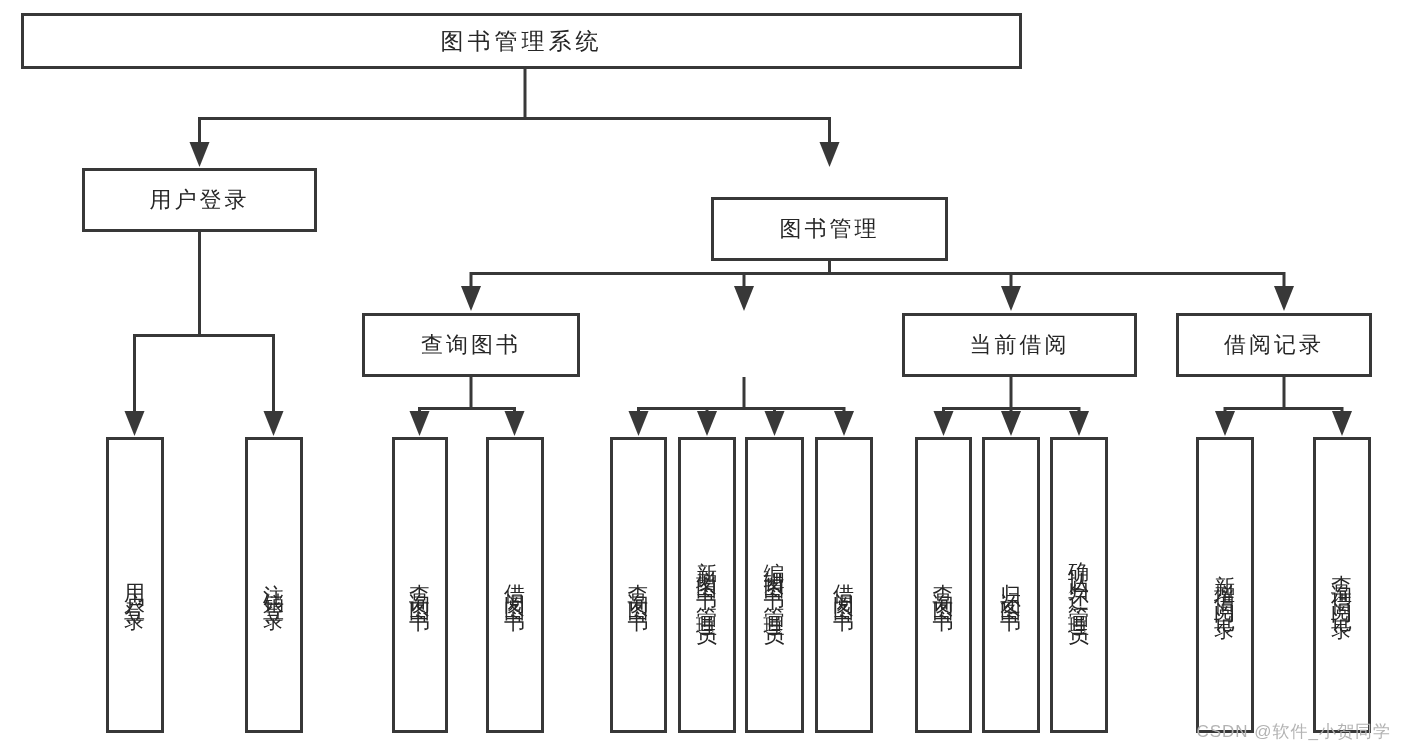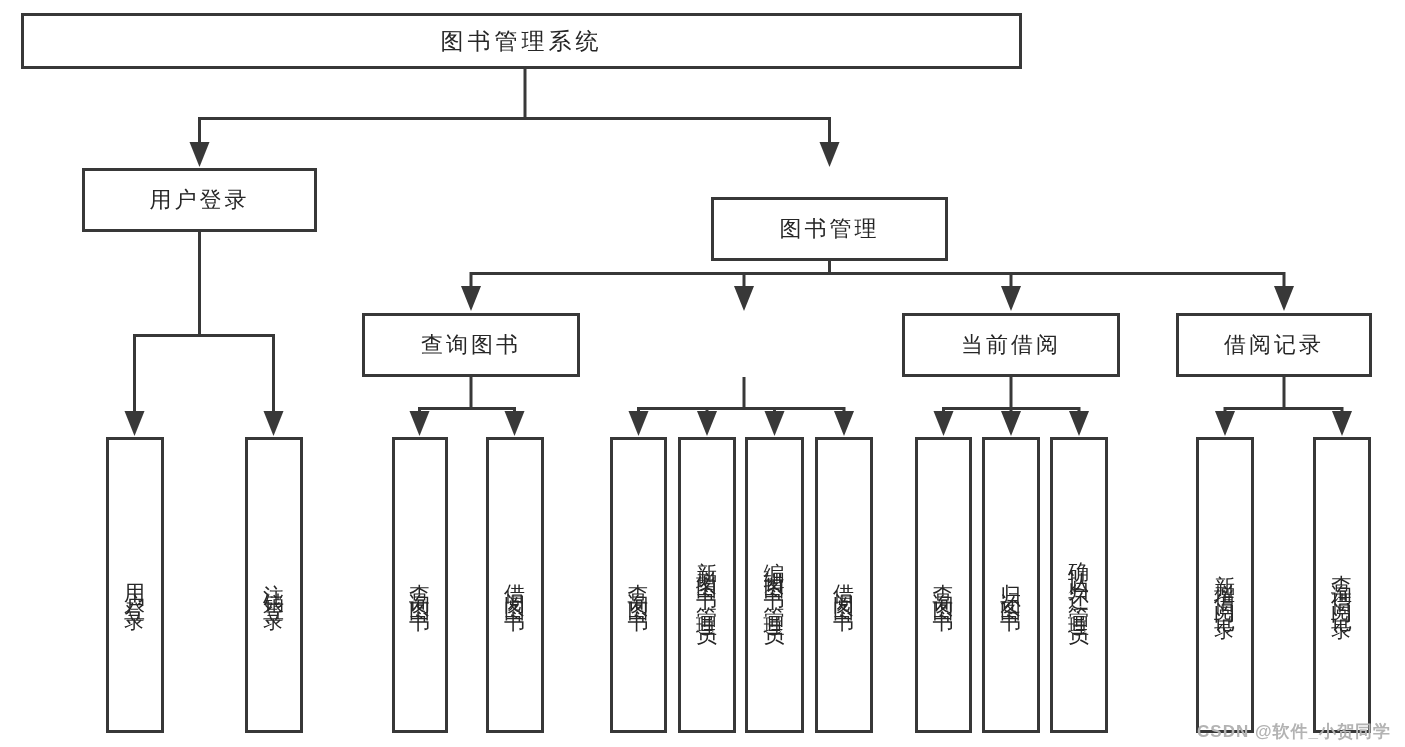--- a/index.html
+++ b/index.html
@@ -33,21 +33,20 @@
     line-height:1;
   }
   .watermark{
     position:absolute;
     right:14px;
     bottom:4px;
     font-size:17px;
     letter-spacing:1px;
     color:#b3b3b3;
     white-space:nowrap;
-    font-weight:bold;
   }
 </style>
 </head>
 <body>
 
 <div id="canvas">
 
   <svg id="connectors" viewBox="0 0 1405 747" xmlns="http://www.w3.org/2000/svg">
     <g stroke="#383838" stroke-width="3" fill="none">
 
@@ -107,21 +106,21 @@
   <div class="box" style="left:82px;top:168px;width:235px;height:64px;">
     <span class="hlabel">用户登录</span>
   </div>
   <div class="box" style="left:711px;top:168px;width:237px;height:64px;margin-top:29px;">
     <span class="hlabel">图书管理</span>
   </div>
 
   <div class="box" style="left:362px;top:313px;width:218px;height:64px;">
     <span class="hlabel">查询图书</span>
   </div>
-  <div class="box" style="left:902px;top:313px;width:218px;height:64px;">
+  <div class="box" style="left:902px;top:313px;width:235px;height:64px;">
     <span class="hlabel">当前借阅</span>
   </div>
   <div class="box" style="left:1176px;top:313px;width:196px;height:64px;">
     <span class="hlabel">借阅记录</span>
   </div>
 
   <div class="box leaf" style="left:106px;top:437px;width:58px;height:296px;">
     <span class="vlabel">用户登录</span>
   </div>
   <div class="box leaf" style="left:245px;top:437px;width:58px;height:296px;">

